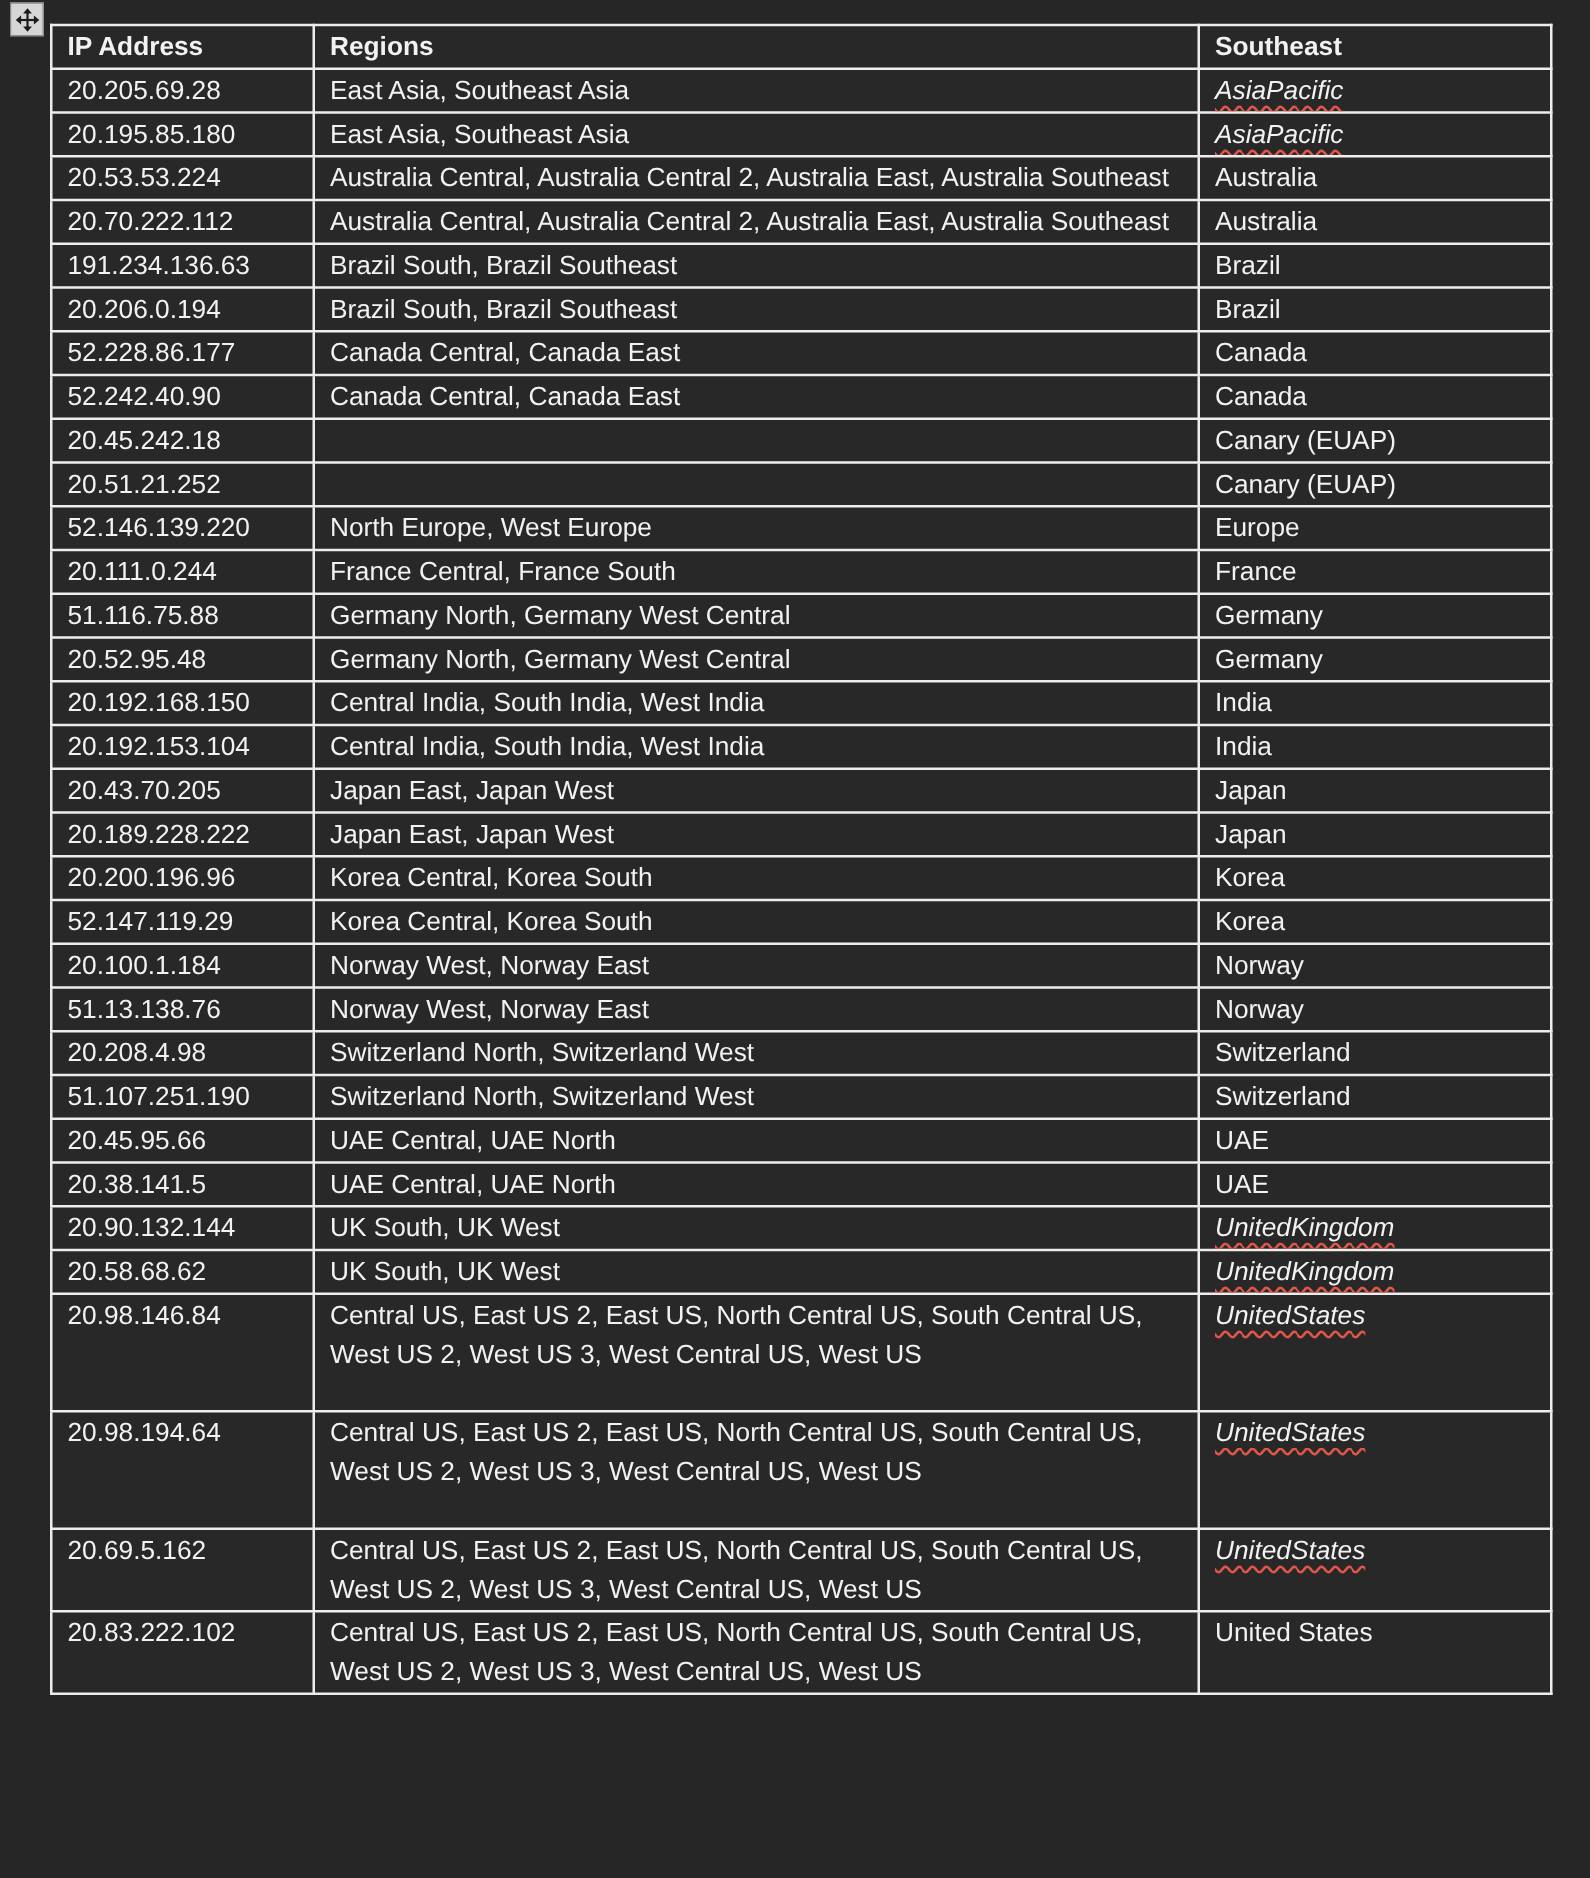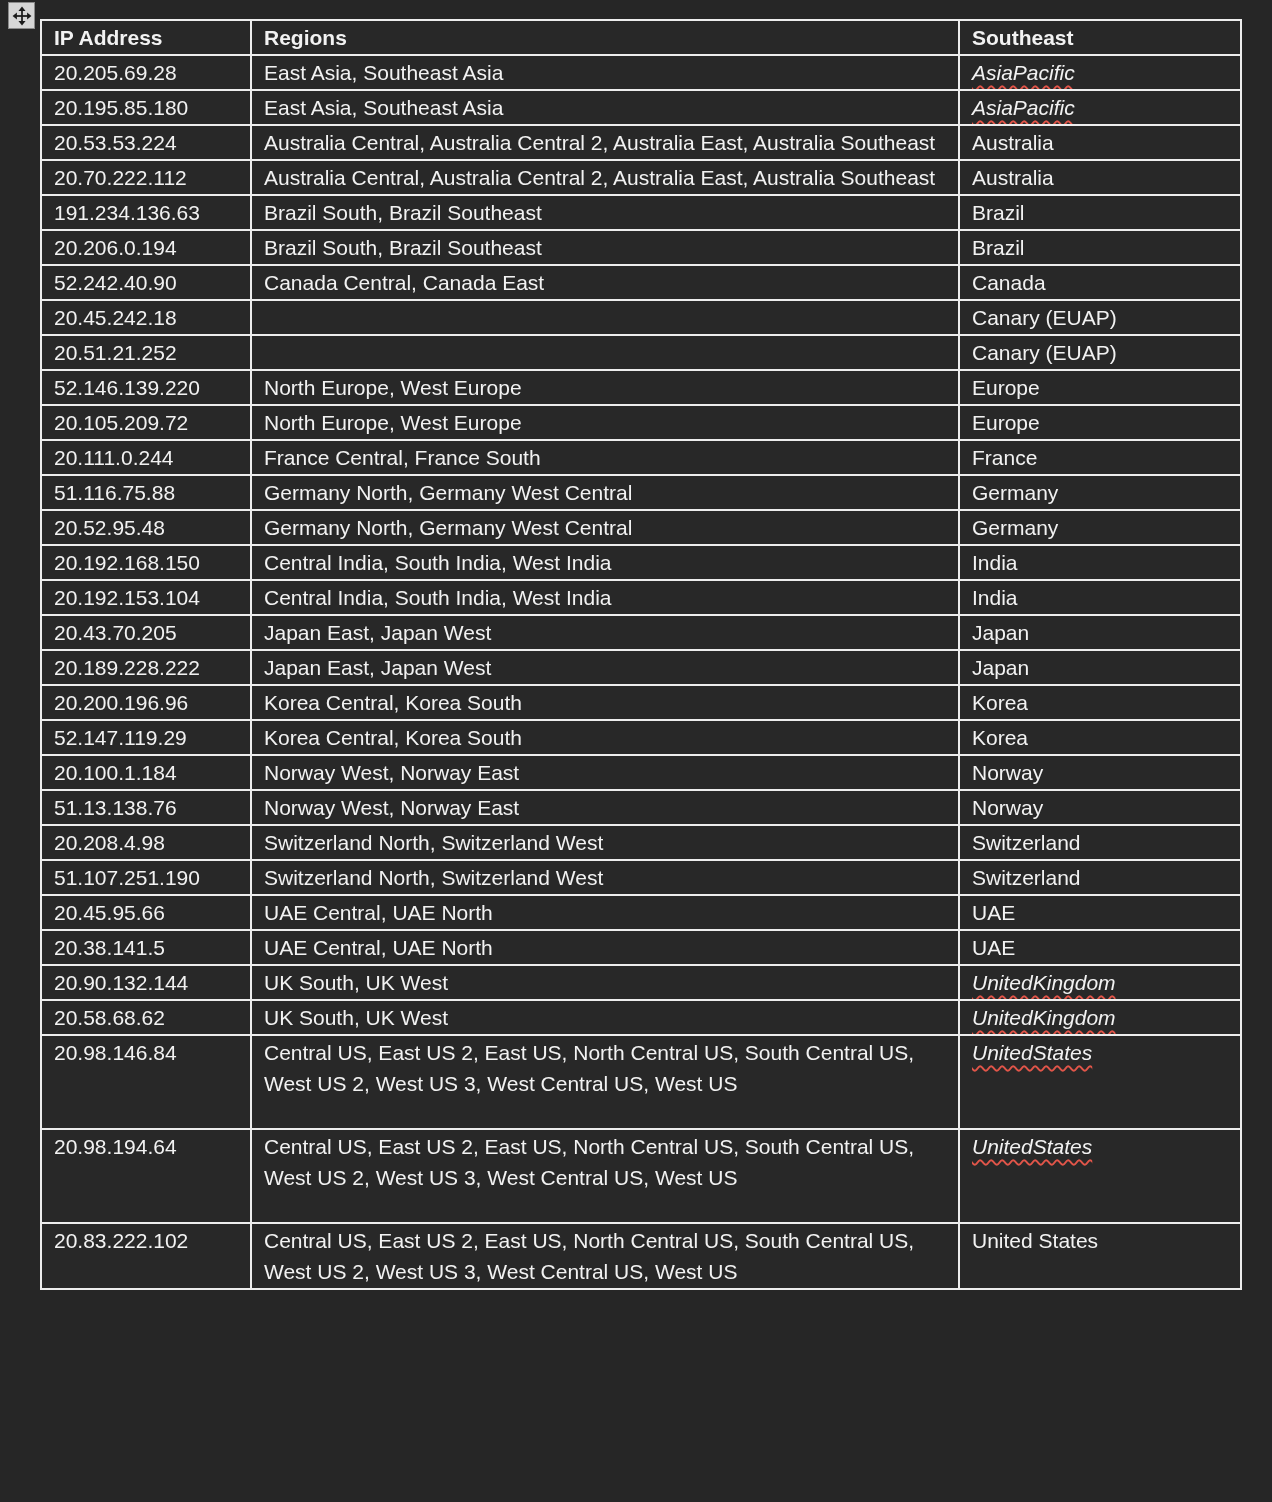--- a/index.html
+++ b/index.html
@@ -175,20 +175,31 @@
       <span>20.206.0.194</span>
     </td>
     <td>
       <span>Brazil South, Brazil Southeast</span>
     </td>
     <td>
       <span>Brazil</span>
     </td>
   </tr>
 
+  <tr>
+    <td>
+      <span>52.228.86.177</span>
+    </td>
+    <td>
+      <span>Canada Central, Canada East</span>
+    </td>
+    <td>
+      <span>Canada</span>
+    </td>
+  </tr>
 
   <tr>
     <td>
       <span>52.242.40.90</span>
     </td>
     <td>
       <span>Canada Central, Canada East</span>
     </td>
     <td>
       <span>Canada</span>
@@ -224,31 +235,20 @@
       <span>52.146.139.220</span>
     </td>
     <td>
       <span>North Europe, West Europe</span>
     </td>
     <td>
       <span>Europe</span>
     </td>
   </tr>
 
-  <tr>
-    <td>
-      <span>20.105.209.72</span>
-    </td>
-    <td>
-      <span>North Europe, West Europe</span>
-    </td>
-    <td>
-      <span>Europe</span>
-    </td>
-  </tr>
 
   <tr>
     <td>
       <span>20.111.0.244</span>
     </td>
     <td>
       <span>France Central, France South</span>
     </td>
     <td>
       <span>France</span>
@@ -465,20 +465,31 @@
       <span>20.98.194.64</span>
     </td>
     <td>
       <span>Central US, East US 2, East US, North Central US, South Central US, West US 2, West US 3, West Central US, West US</span>
     </td>
     <td>
       <span class="squiggly">UnitedStates</span>
     </td>
   </tr>
 
+  <tr>
+    <td>
+      <span>20.69.5.162</span>
+    </td>
+    <td>
+      <span>Central US, East US 2, East US, North Central US, South Central US, West US 2, West US 3, West Central US, West US</span>
+    </td>
+    <td>
+      <span class="squiggly">UnitedStates</span>
+    </td>
+  </tr>
 
   <tr>
     <td>
       <span>20.83.222.102</span>
     </td>
     <td>
       <span>Central US, East US 2, East US, North Central US, South Central US, West US 2, West US 3, West Central US, West US</span>
     </td>
     <td>
       <span>United States</span>

